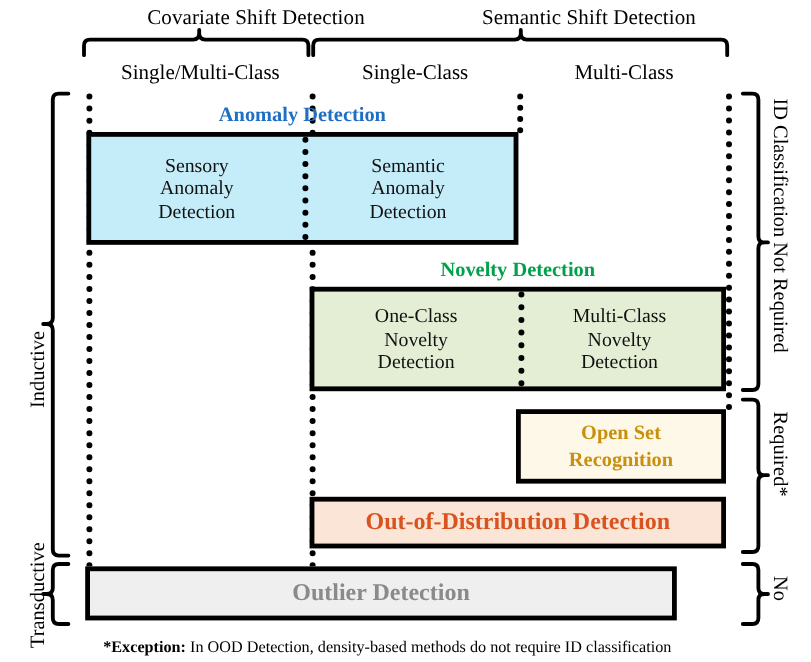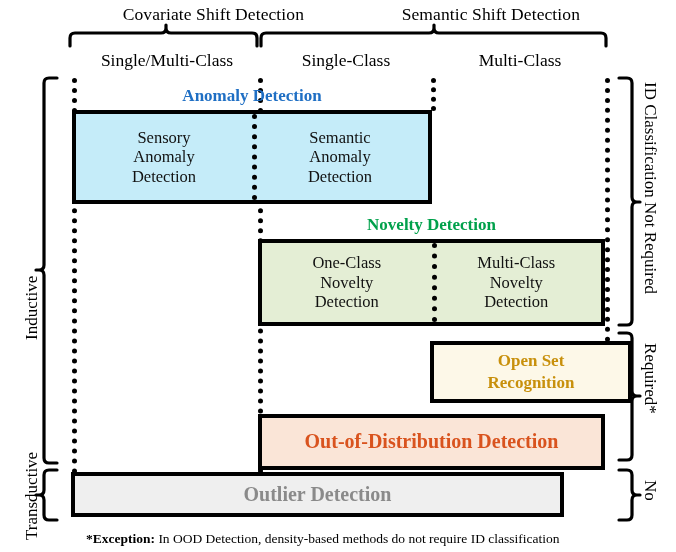--- a/index.html
+++ b/index.html
@@ -158,28 +158,28 @@
       <span class="ln">Detection</span>
     </div>
     <div class="cell">
       <span class="ln">Multi-Class</span>
       <span class="ln">Novelty</span>
       <span class="ln">Detection</span>
     </div>
     <div class="divider-dotted" style="left:50%;"></div>
   </div>
 
-  <div class="box" style="left: 430px; top: 341px; width: 202px; height: 62px; background: rgb(253, 248, 232); align-items: center;">
+  <div class="box" style="left: 430px; top: 341px; width: 175px; height: 62px; background: rgb(253, 248, 232); align-items: center;">
     <div class="cell" style="font-weight: bold; color: rgb(200, 144, 12); font-size: 17px; line-height: 1.3;">
       <span class="ln">Open Set</span>
       <span class="ln">Recognition</span>
     </div>
   </div>
 
-  <div class="box" style="left: 258px; top: 414px; width: 347px; height: 56px; background: rgb(250, 229, 215);">
+  <div class="box" style="left: 258px; top: 414px; width: 347px; height: 43px; background: rgb(250, 229, 215);">
     <div class="cell" style="font-weight: bold; color: rgb(217, 83, 30); font-size: 20px;">
       <span class="ln">Out-of-Distribution Detection</span>
     </div>
   </div>
 
   <div class="box" style="left: 71px; top: 472px; width: 493px; height: 45px; background: rgb(239, 239, 239);">
     <div class="cell" style="font-weight: bold; color: rgb(138, 138, 138); font-size: 20px;">
       <span class="ln">Outlier Detection</span>
     </div>
   </div>

